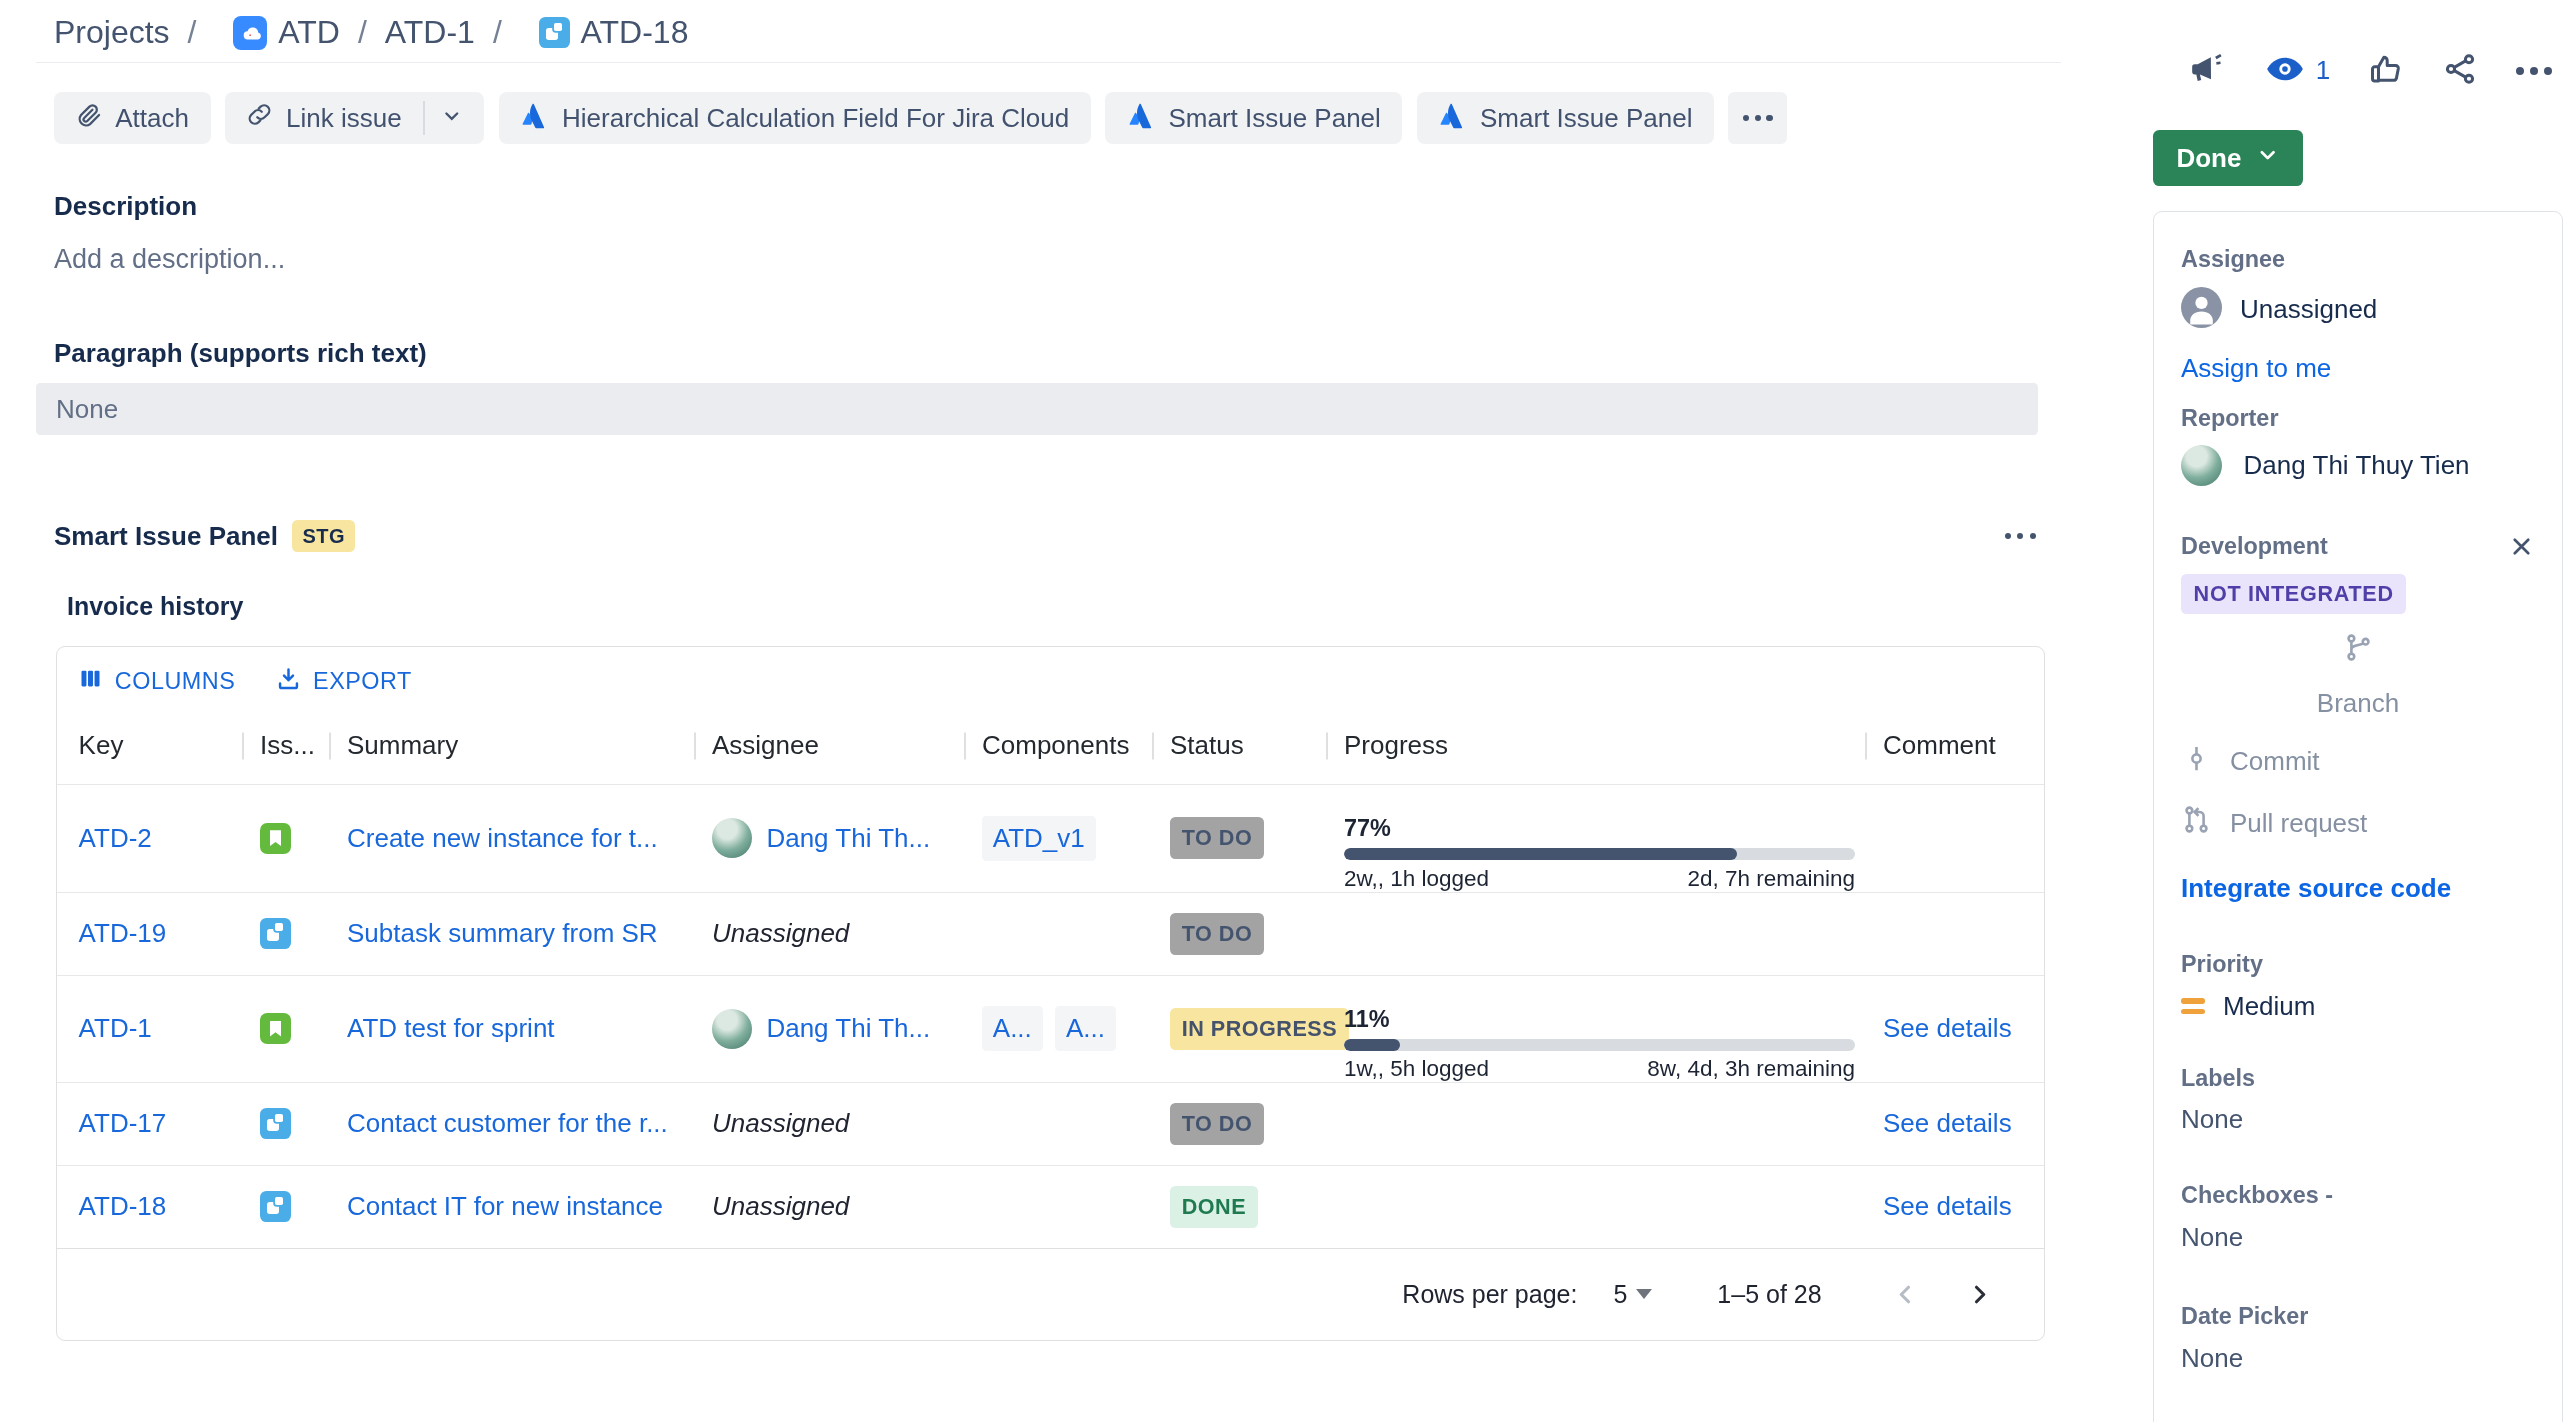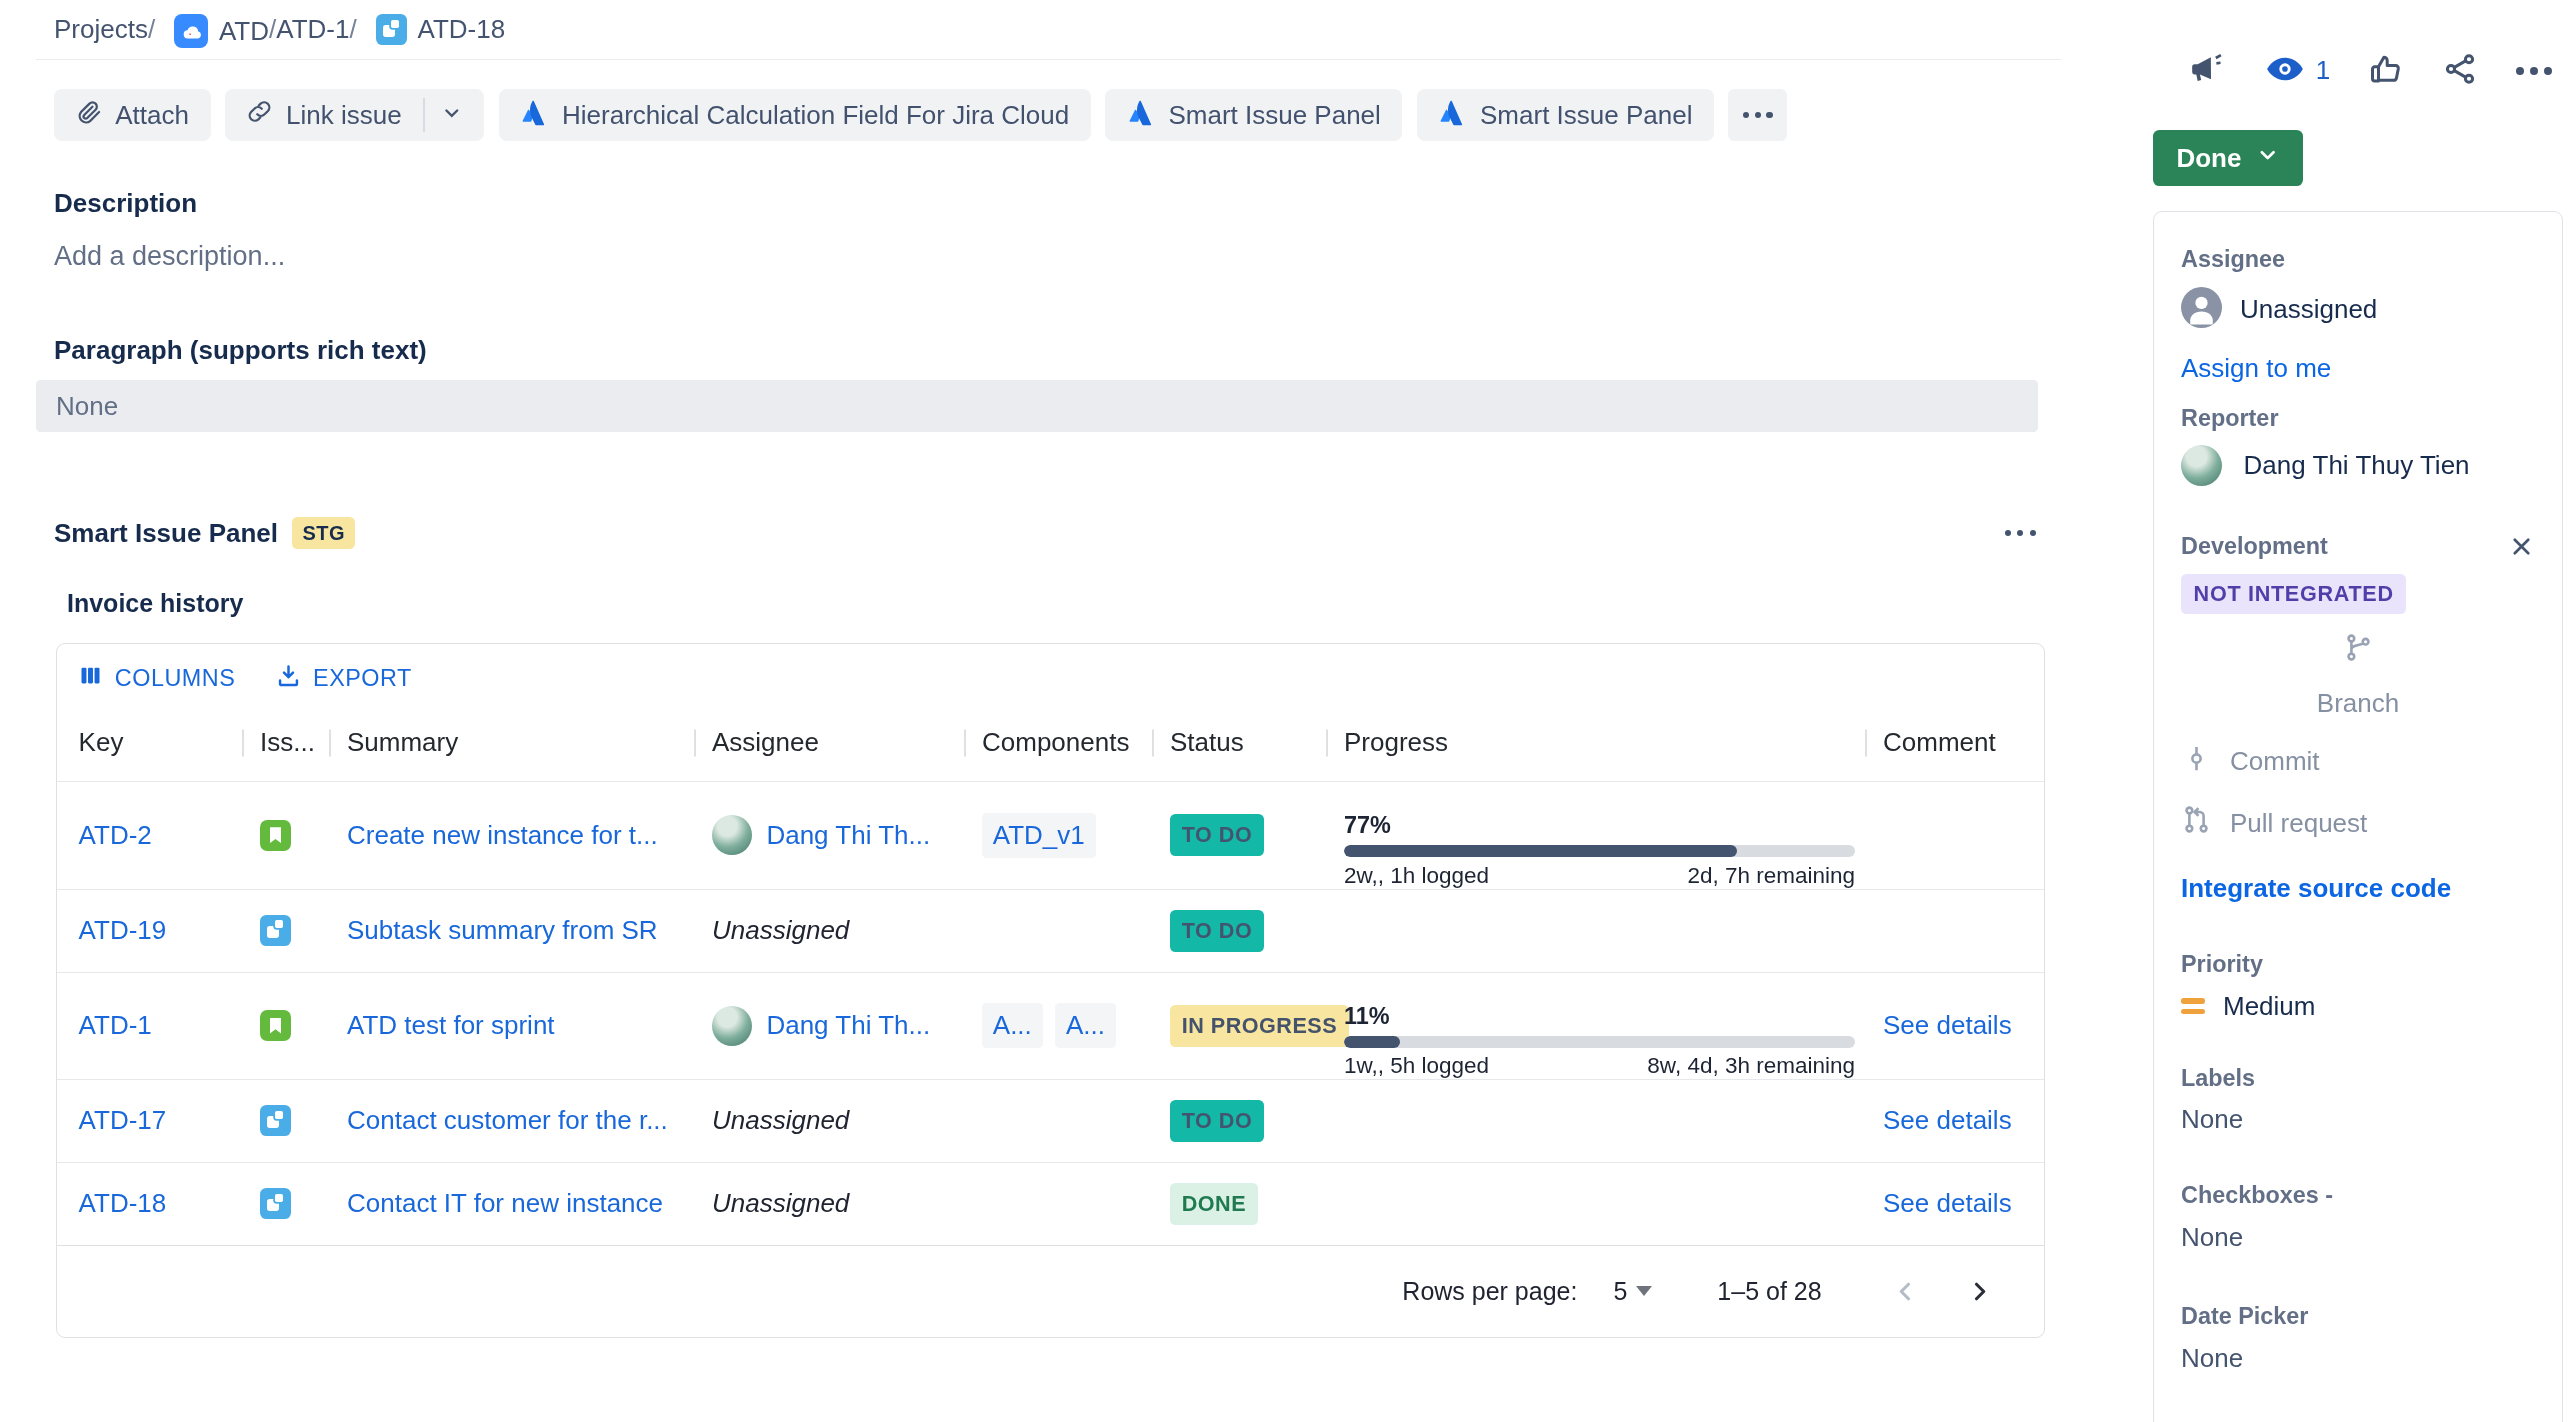--- a/index.html
+++ b/index.html
@@ -2,21 +2,21 @@
 <html style="font-size:14.4px"><head>
 <meta charset="utf-8">
 <style>
   * { margin:0; padding:0; box-sizing:border-box; }
   html,body { width:2576px; height:1422px; background:#fff; font-family:"Liberation Sans", sans-serif; }
   .page { position:relative; width:2576px; height:1422px; overflow:hidden; background:#fff; }
   a { text-decoration:none; cursor:pointer; }
 
   
   .main { position:absolute; left:0; top:0; width:2142px; }
-  .breadcrumb { margin:14.4px 0 0 54px; display:flex; align-items:flex-start; font-size:26px; color:#44546F; }
+  .breadcrumb { margin:14.4px 0 0 54px; display:flex; align-items:flex-start; gap:18px; font-size:32px; color:#44546F; }
   .breadcrumb a { color:#44546F; }
   .crumb-sep { color:#758195; }
   .proj-icon { width:34px; height:34px; border-radius:8px; background:#388BFF; display:inline-flex; align-items:center; justify-content:center; }
   .subtask-sq { width:31px; height:31px; border-radius:6.3px; background:#4BADE8; position:relative; display:inline-block; }
   .subtask-sq::before { content:""; position:absolute; left:7.2px; top:10.8px; width:11.7px; height:11.7px; background:#fff; border-radius:2.7px; }
   .subtask-sq::after  { content:""; position:absolute; left:15.3px; top:5.4px; width:8px; height:8px; background:#fff; border-radius:1.8px; box-shadow:0 0 0 1.8px #4BADE8; }
   .crumb-item { display:flex; align-items:center; gap:10.8px;margin-left:19px; }
   .top-divider { margin:10.8px 0 0 36px; width:2025px; border-top:1.8px solid #EBECF0; }
 
   .toolbar { margin:29px 0 0 54px; display:flex; align-items:center; gap:14.4px; }
@@ -49,21 +49,21 @@
   .trow.tall { min-height:90px; }
   .td a { color:#1868DB; font-size:26px; }
   .unassigned { font-style:italic; color:#202430; font-size:26px; }
   .type-icon { width:31px; height:31px; border-radius:7.2px; display:inline-flex; align-items:center; justify-content:center; }
   .type-icon.story { background:#63BA3C; }
   .type-icon.story::before { content:""; width:11.7px; height:16px; background:#fff; clip-path:polygon(0 0,100% 0,100% 100%,50% 72%,0 100%); }
   .avatar { width:40px; height:40px; border-radius:50%; flex:0 0 auto; margin-right:14.4px;
             background:radial-gradient(circle at 38% 28%, #DCE8E2 0 26%, #7FAE9D 55%, #3F7465 100%); }
   .chip { background:#F4F5F7; border-radius:4.5px; padding:7.2px 10.8px; margin-right:12.6px; }
   .badge { font-size:21.6px; font-weight:700; letter-spacing:0.5px; padding:8px 11.7px; border-radius:5.4px; white-space:nowrap; }
-  .badge.todo { background:#14b8a6; color:#44546F; }
+  .badge.todo { background:#a3a3a3; color:#44546F; }
   .badge.inprogress { background:#F8E6A0; color:#45526C; }
   .badge.done { background:#DCF1E6; color:#1F7A50; }
   .prog { display:flex; flex-direction:column; justify-content:center; width:511px; }
   .prog .pct { font-size:23.4px; font-weight:700; color:#1D2433; margin-bottom:6.3px;margin-top:30px; }
   .prog .bar { width:511px; height:11.7px; border-radius:6.3px; background:#D8DCE1; overflow:hidden; }
   .prog .fill { height:11.7px; border-radius:6.3px; background:#44546F; }
   .prog .times { display:flex; justify-content:space-between; font-size:22.5px; color:#1D2433; margin-top:5.4px; }
   .tfoot { border-top:1.8px solid #E0E0E0; height:92px; display:flex; align-items:center; justify-content:flex-end; padding-right:40px; font-size:25px; color:#202430; }
   .rpp-select { display:inline-flex; align-items:center; gap:9px; margin-left:36px; cursor:pointer; }
   .tri-down { width:0; height:0; border-left:8px solid transparent; border-right:8px solid transparent; border-top:10px solid #6F747C; display:inline-block; }

